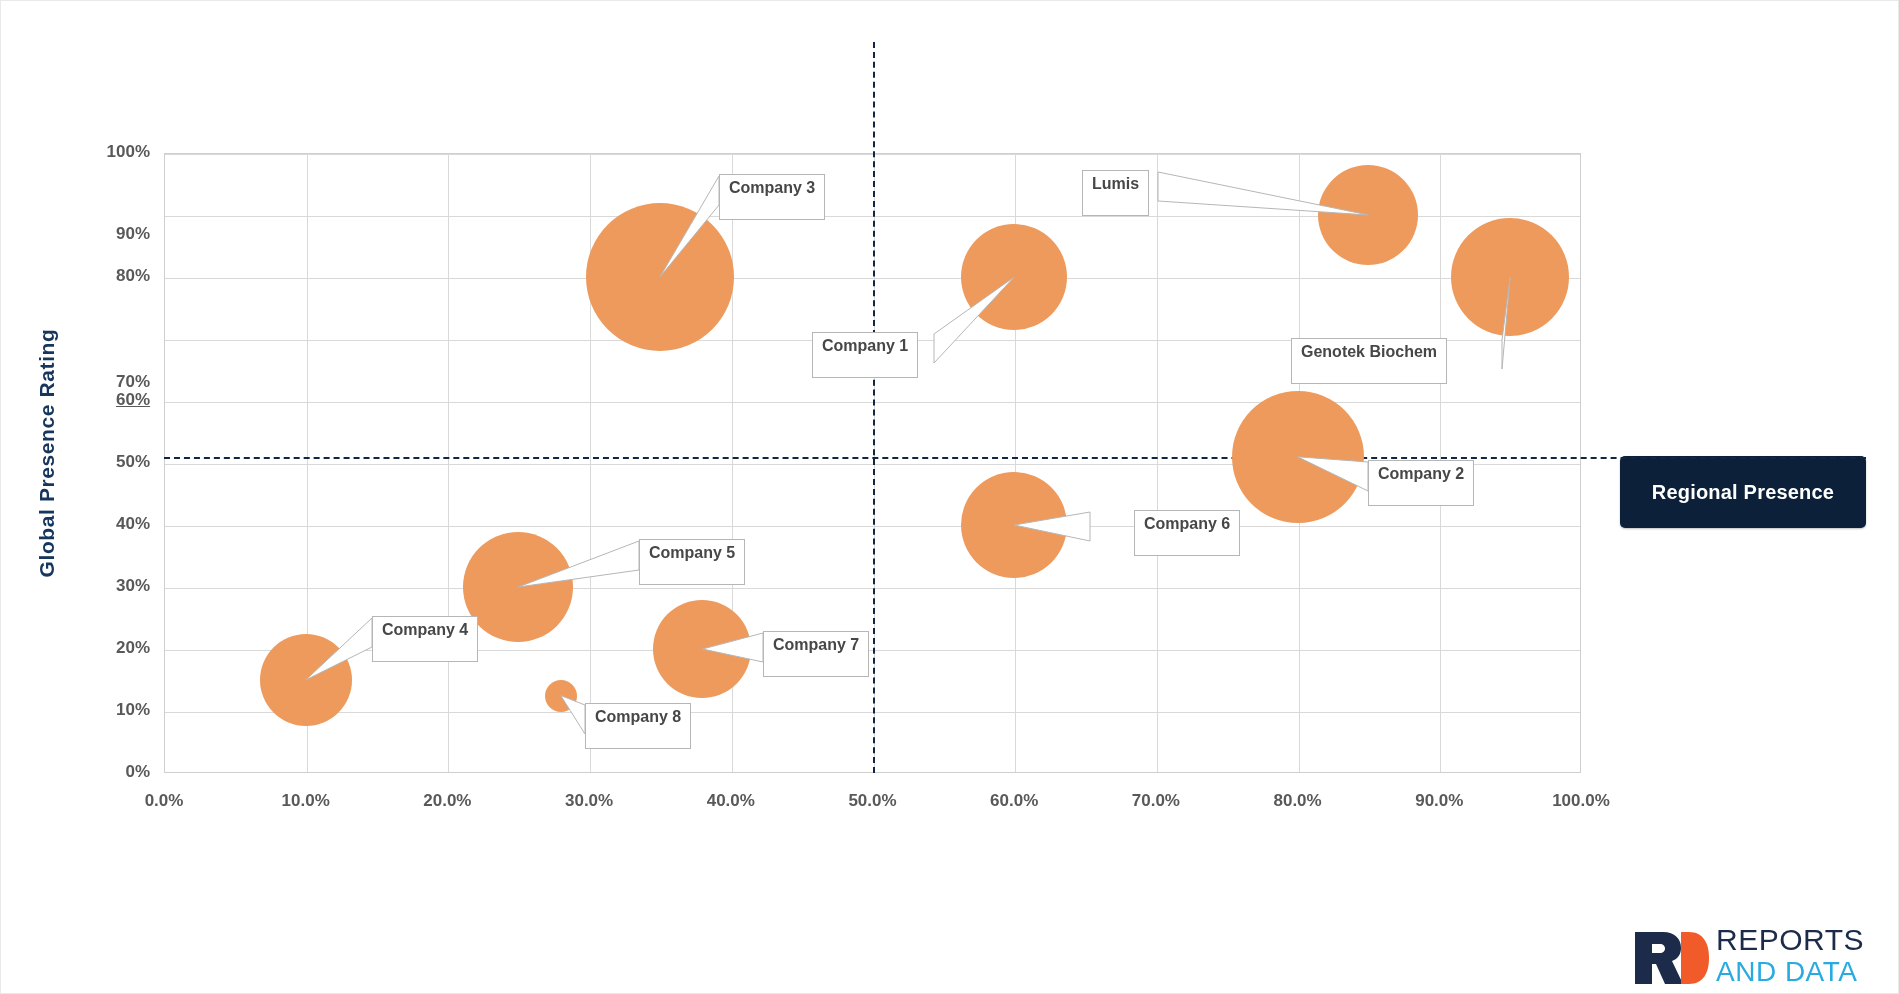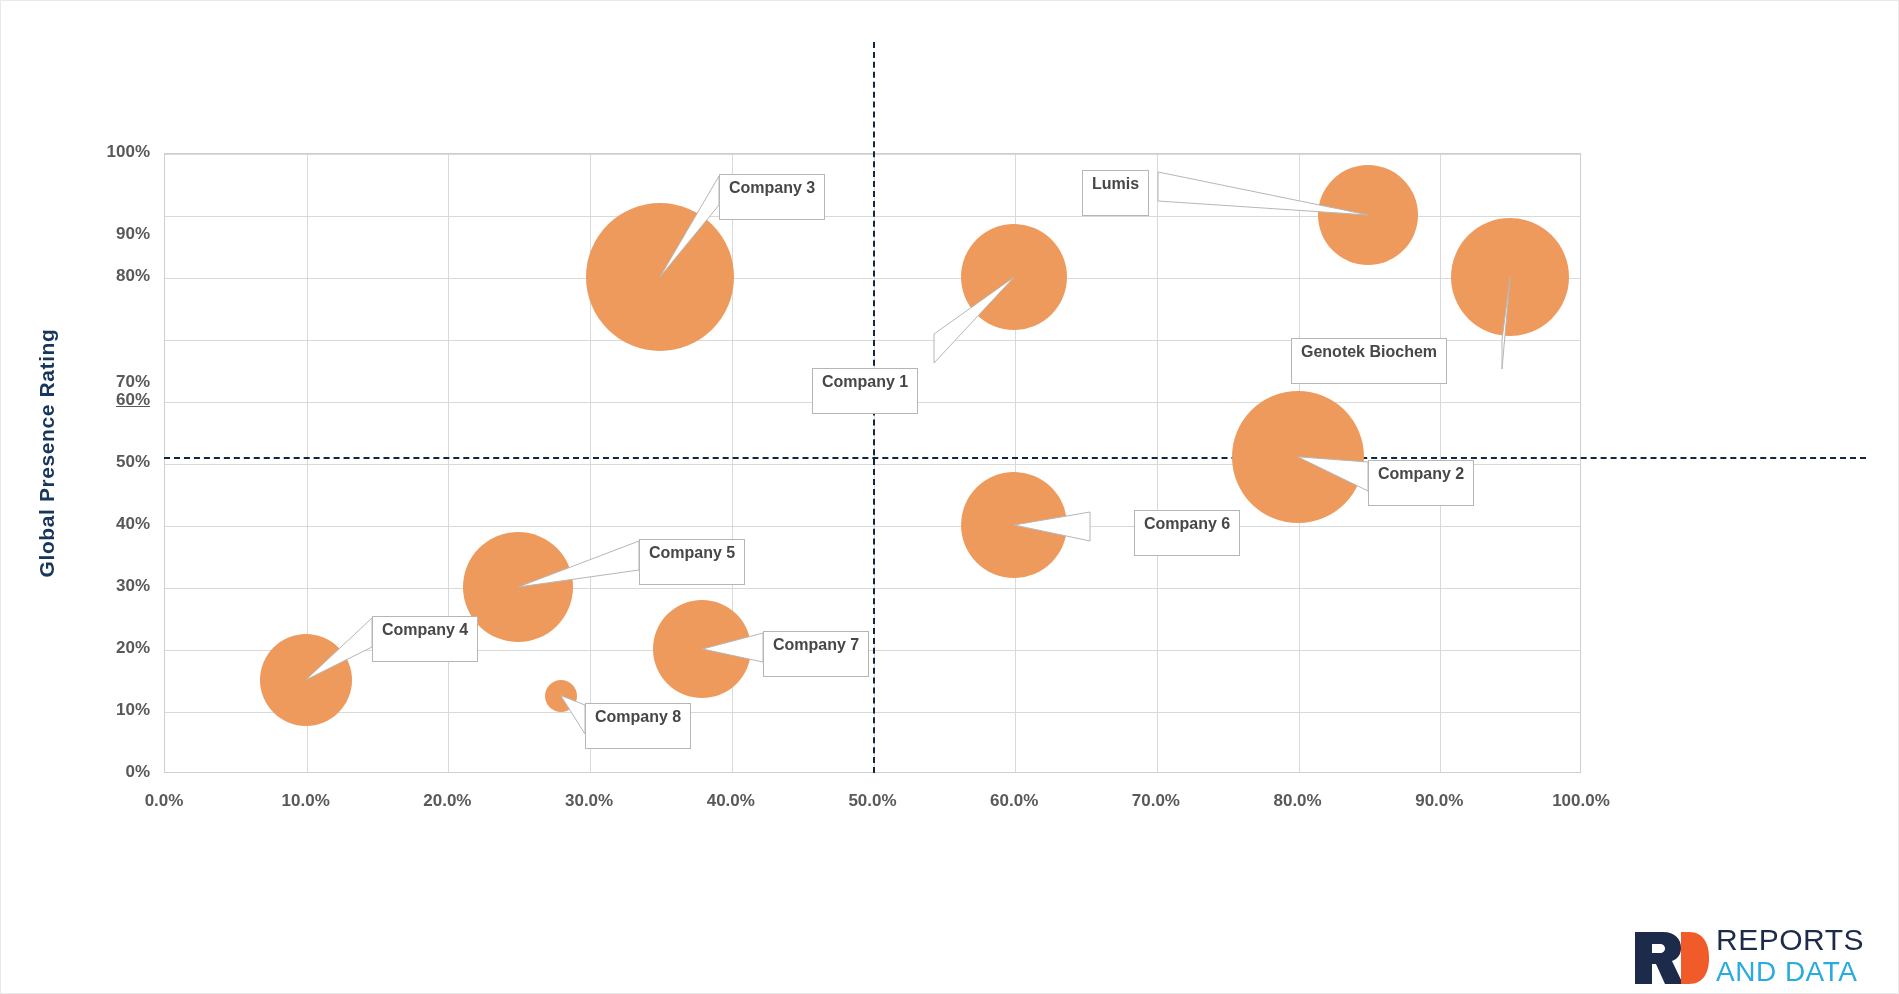--- a/index.html
+++ b/index.html
@@ -125,20 +125,23 @@
     position:absolute;left:85px;top:33px;
     color:#29abe2;font-size:28px;letter-spacing:.5px;
     font-family:"Liberation Sans", sans-serif;
   }
 </style>
 </head>
 <body>
 
 <div id="root">
 
+  <div class="banner" id="banner-right">
+    <span>Regional Presence</span>
+  </div>
 
   <div id="ytitle">Global Presence Rating</div>
 
   <div id="plot">
       <div class="gl h" style="top: 558px;"></div>
       <div class="gl h" style="top: 496px;"></div>
       <div class="gl h" style="top: 434px;"></div>
       <div class="gl h" style="top: 372px;"></div>
       <div class="gl h" style="top: 310px;"></div>
       <div class="gl h" style="top: 248px;"></div>
@@ -206,21 +209,21 @@
       <polygon points="1157,171 1367.45,214 1157,200" fill="#ffffff" stroke="#b6b6b6" stroke-width="1"></polygon>
       <polygon points="1501,339 1509.1499999999999,276 1501,368" fill="#ffffff" stroke="#b6b6b6" stroke-width="1"></polygon>
       <polygon points="1367,461 1296.6000000000001,455.8 1367,490" fill="#ffffff" stroke="#b6b6b6" stroke-width="1"></polygon>
       <polygon points="1089,511 1013.1999999999999,524 1089,540" fill="#ffffff" stroke="#b6b6b6" stroke-width="1"></polygon>
       <polygon points="638,540 517.25,586 638,569" fill="#ffffff" stroke="#b6b6b6" stroke-width="1"></polygon>
       <polygon points="762,632 701.46,648 762,661" fill="#ffffff" stroke="#b6b6b6" stroke-width="1"></polygon>
       <polygon points="371,617 304.70000000000005,679 371,646" fill="#ffffff" stroke="#b6b6b6" stroke-width="1"></polygon>
       <polygon points="584,704 559.76,694.5 584,733" fill="#ffffff" stroke="#b6b6b6" stroke-width="1"></polygon>
     </svg>
     <div class="callout" style="left: 718px; top: 173px;">Company 3</div>
-    <div class="callout" style="left: 811px; top: 331px; margin-top: 36px;">Company 1</div>
+    <div class="callout" style="left: 811px; top: 331px;">Company 1</div>
     <div class="callout" style="left: 1081px; top: 169px;">Lumis</div>
     <div class="callout" style="left: 1290px; top: 337px;">Genotek Biochem</div>
     <div class="callout" style="left: 1367px; top: 459px;">Company 2</div>
     <div class="callout" style="left: 1089px; top: 509px; margin-left: 44px;">Company 6</div>
     <div class="callout" style="left: 638px; top: 538px;">Company 5</div>
     <div class="callout" style="left: 762px; top: 630px;">Company 7</div>
     <div class="callout" style="left: 371px; top: 615px;">Company 4</div>
     <div class="callout" style="left: 584px; top: 702px;">Company 8</div>
   </div>
 

